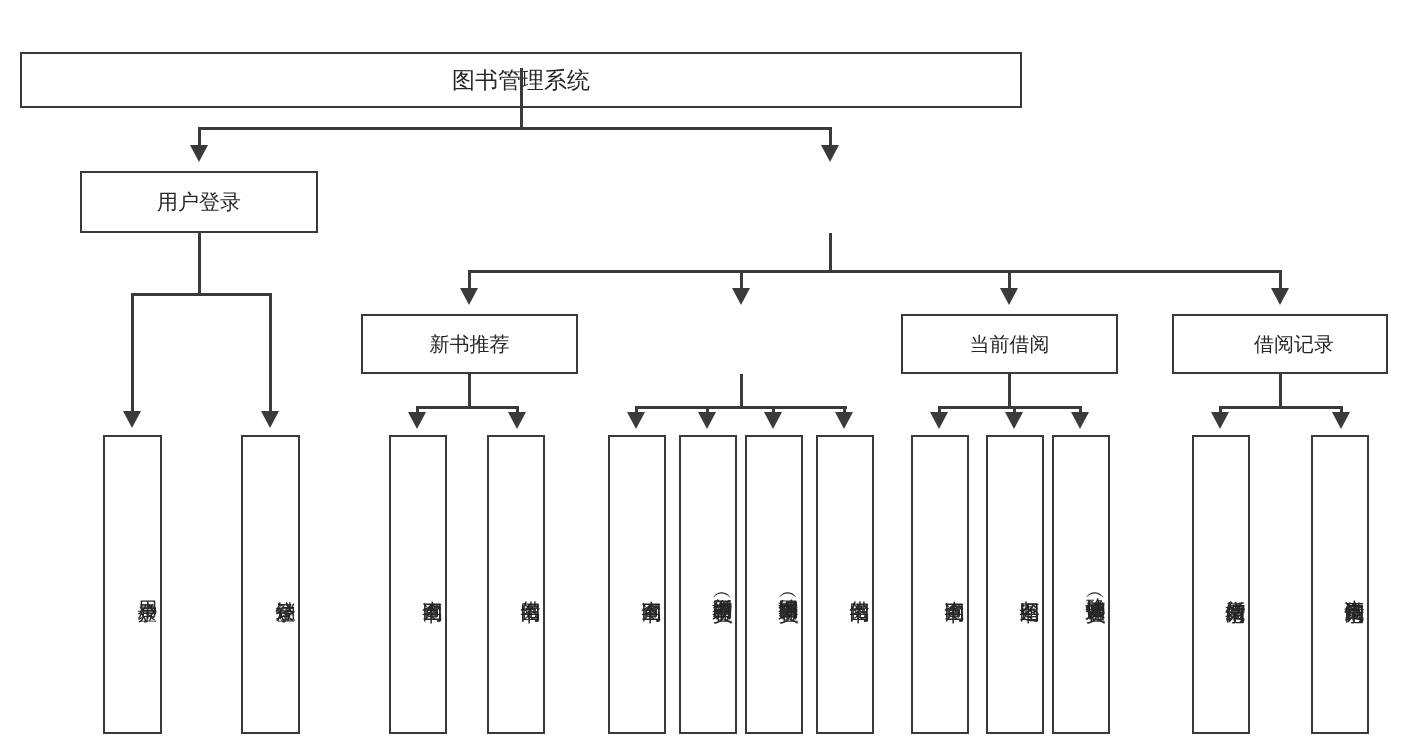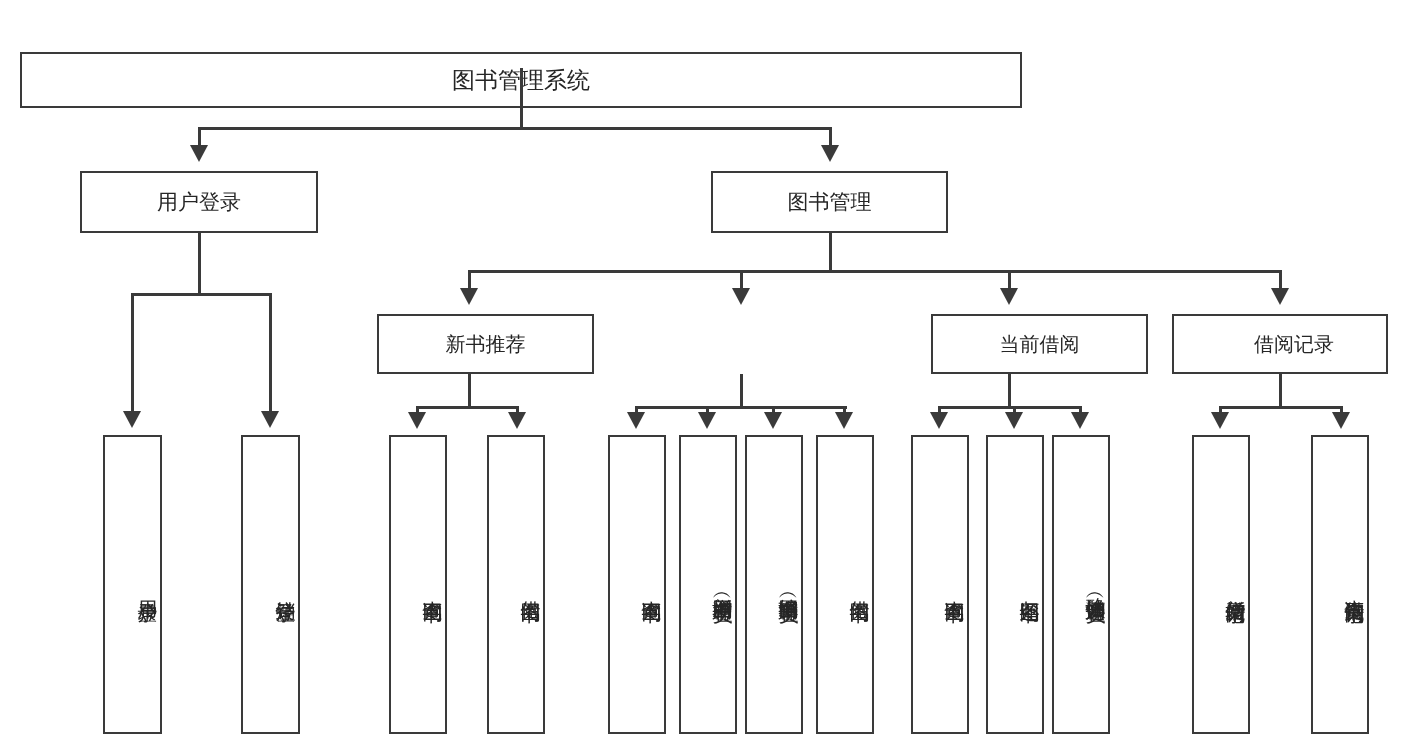--- a/index.html
+++ b/index.html
@@ -84,28 +84,25 @@
 
 <div id="canvas">
 
   <div class="node root" style="left: 20px; top: 12px; width: 1002px; height: 56px; margin-top: 40px;">
     <span>图书管理系统</span>
   </div>
 
   <div class="node lvl2" style="left: 80px; top: 171px; width: 238px; height: 62px;">
     <span>用户登录</span>
   </div>
-  <div class="node lvl2" style="left: 711px; top: 171px; width: 237px; height: 62px;">
-    <span>图书管理</span>
-  </div>
-
-  <div class="node lvl3" style="left: 361px; top: 314px; width: 217px; height: 60px; margin-left: 16px;">
+
+  <div class="node lvl3" style="left: 361px; top: 314px; width: 217px; height: 60px;">
     <span>新书推荐</span>
   </div>
-  <div class="node lvl3" style="left: 901px; top: 314px; width: 217px; height: 60px; margin-left: 30px;">
+  <div class="node lvl3" style="left: 901px; top: 314px; width: 217px; height: 60px;">
     <span>当前借阅</span>
   </div>
   <div class="node lvl3" style="left: 1172px; top: 314px; width: 216px; height: 60px; padding-left: 28px;">
     <span>借阅记录</span>
   </div>
 
   <div class="node leaf" style="left: 103px; top: 435px; width: 59px; height: 299px;">
     <span class="vtext">用户登录</span>
   </div>
   <div class="node leaf" style="left: 241px; top: 435px; width: 59px; height: 299px;">

